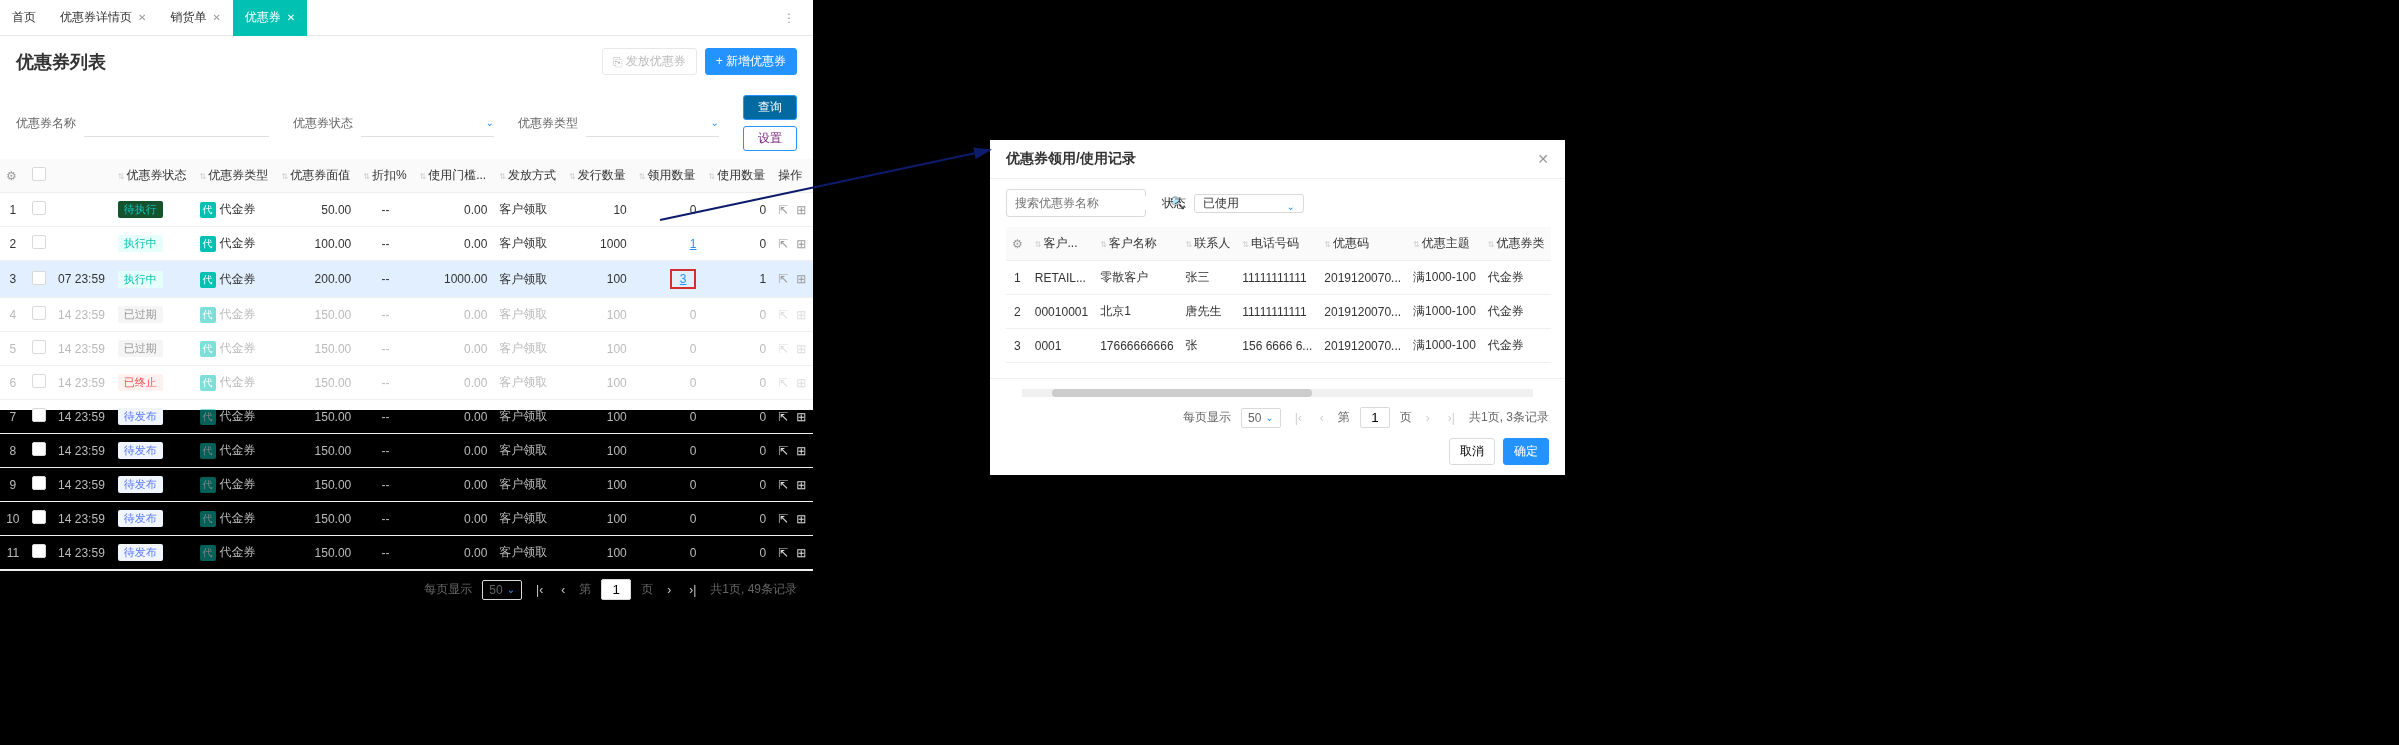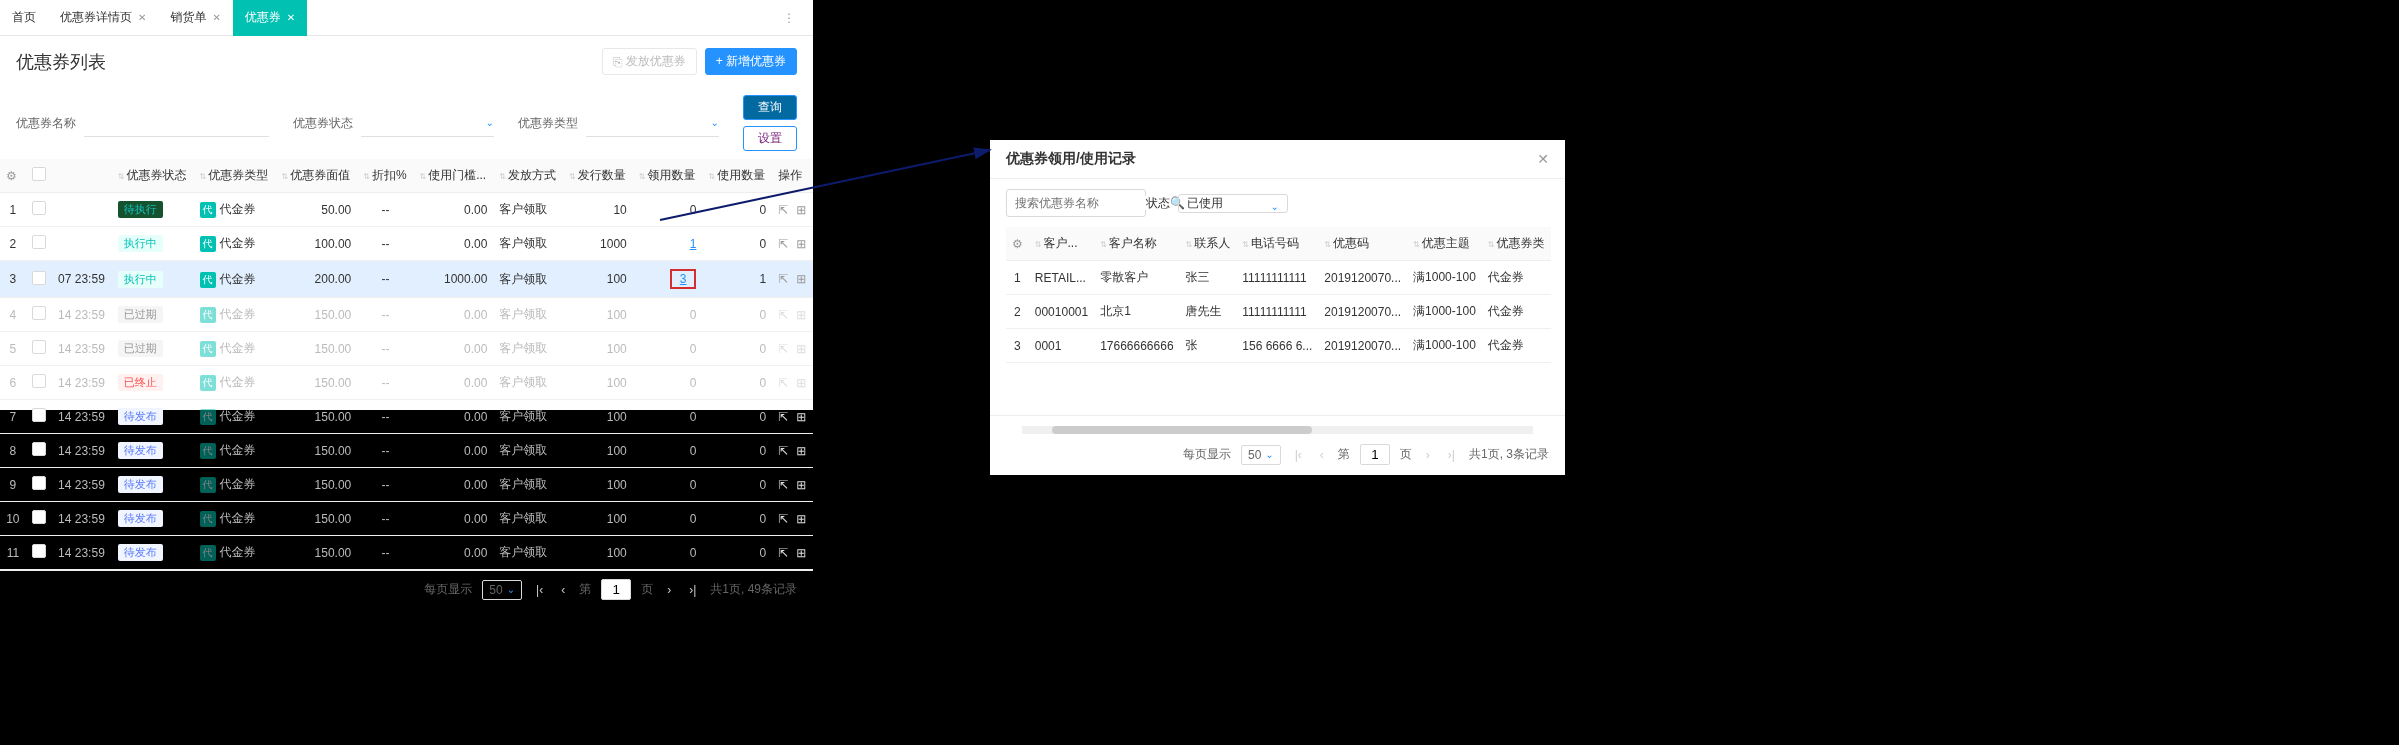--- a/index.html
+++ b/index.html
@@ -6,21 +6,21 @@
 body{background:#000;width:2399px;height:745px;position:relative;font-size:12px;color:#333}
 .panel{background:#fff;position:absolute}
 .left-panel{left:0;top:0;width:813px;height:410px}
 .tabs{display:flex;border-bottom:1px solid #e8e8e8;height:36px;align-items:center;padding-right:10px}
 .tab{padding:0 12px;height:36px;display:flex;align-items:center;gap:6px;color:#333;cursor:pointer}
 .tab.active{background:#00c1b2;color:#fff}
 .tab-close{font-size:10px;color:#999;cursor:pointer}
 .tab.active .tab-close{color:#fff}
 .tabs-more{margin-left:auto;color:#999;cursor:pointer;padding:0 8px}
 .header-row{display:flex;justify-content:space-between;align-items:center;padding:12px 16px}
-.page-title{font-size:18px;font-weight:400}
+.page-title{font-size:18px;font-weight:700}
 .header-actions{display:flex;gap:8px}
 .btn{padding:4px 10px;border-radius:3px;border:1px solid #d9d9d9;background:#fff;cursor:pointer;font-size:12px;display:inline-flex;align-items:center;gap:3px}
 .btn-primary{background:#2492ff;border-color:#2492ff;color:#fff}
 .btn-ghost{color:#bbb;border-color:#e8e8e8}
 .filter-row{display:flex;align-items:center;padding:8px 16px;gap:24px}
 .filter-group{display:flex;align-items:center;gap:8px;flex:1}
 .filter-label{color:#666;white-space:nowrap}
 .filter-input{flex:1;height:28px;border:none;border-bottom:1px solid #e0e0e0;padding:0 4px}
 .filter-select{flex:1;height:28px;border:none;border-bottom:1px solid #e0e0e0;display:flex;align-items:center;justify-content:space-between;color:#999;cursor:pointer}
 .chevron{font-size:10px;color:#2492ff}
@@ -49,21 +49,21 @@
 .link-num{color:#2492ff;cursor:pointer;text-decoration:underline}
 .red-box{border:2px solid #d32f2f;padding:1px 8px;display:inline-block}
 .pagination{display:flex;align-items:center;justify-content:flex-end;gap:10px;padding:8px 16px;color:#666;font-size:12px;border-top:1px solid #eee}
 .pg-select{border:1px solid #d9d9d9;padding:2px 6px;border-radius:2px;cursor:pointer;display:inline-flex;align-items:center;gap:4px}
 .pg-btn{color:#ccc;cursor:pointer;padding:0 4px}
 .pg-input{width:30px;border:1px solid #d9d9d9;text-align:center;padding:2px;border-radius:2px}
 .modal{position:absolute;left:990px;top:140px;width:575px;height:335px;background:#fff;box-shadow:0 4px 24px rgba(0,0,0,.15);display:flex;flex-direction:column}
 .modal-header{display:flex;justify-content:space-between;align-items:center;padding:10px 16px;border-bottom:1px solid #eee}
 .modal-title{font-size:14px;font-weight:700}
 .modal-close{color:#999;cursor:pointer;font-size:14px}
-.modal-toolbar{display:flex;align-items:center;padding:10px 16px}
+.modal-toolbar{display:flex;align-items:center;gap:16px;padding:10px 16px}
 .search-box{display:flex;align-items:center;border:1px solid #d9d9d9;border-radius:3px;padding:0 8px;height:28px;width:140px}
 .search-box input{border:none;flex:1;outline:none;font-size:12px}
 .search-icon{color:#2492ff;cursor:pointer}
 .status-filter{display:flex;align-items:center;gap:8px}
 .select-box{border:1px solid #d9d9d9;border-radius:3px;padding:0 8px;display:flex;align-items:flex-end;gap:20px;cursor:pointer;min-width:110px;justify-content:space-between}
 .modal-body{flex:1;overflow:auto;padding:0 16px}
 .modal-table{width:100%;border-collapse:collapse;font-size:12px}
 .modal-table th{background:#fafafa;padding:8px 6px;font-weight:500;text-align:left;border-bottom:1px solid #eee;white-space:nowrap}
 .modal-table td{padding:8px 6px;border-bottom:1px solid #f0f0f0;white-space:nowrap}
 .modal-footer{padding:10px 16px;border-top:1px solid #eee;display:flex;flex-direction:column;gap:10px}
@@ -473,20 +473,24 @@
         </span>
       <span class="pg-btn">|‹</span>
       <span class="pg-btn">‹</span>
       <span>第</span>
       <input class="pg-input" value="1" style="">
       <span>页</span>
       <span class="pg-btn">›</span>
       <span class="pg-btn">›|</span>
       <span>共1页, 3条记录</span>
     </div>
+    <div class="modal-buttons">
+      <button class="btn">取消</button>
+      <button class="btn btn-primary">确定</button>
+    </div>
   </div>
 </div>
 
 <svg class="arrow" style="left:650px;top:140px;width:360px;height:90px">
   <defs>
       <marker id="ah" markerWidth="10" markerHeight="10" refX="8" refY="3" orient="auto">
         <path d="M0,0 L0,6 L9,3 z" fill="#0d1b6b"></path>
       </marker>
     </defs>
   <line x1="10" y1="80" x2="340" y2="10" stroke="#0d1b6b" stroke-width="2" marker-end="url(#ah)"></line>

